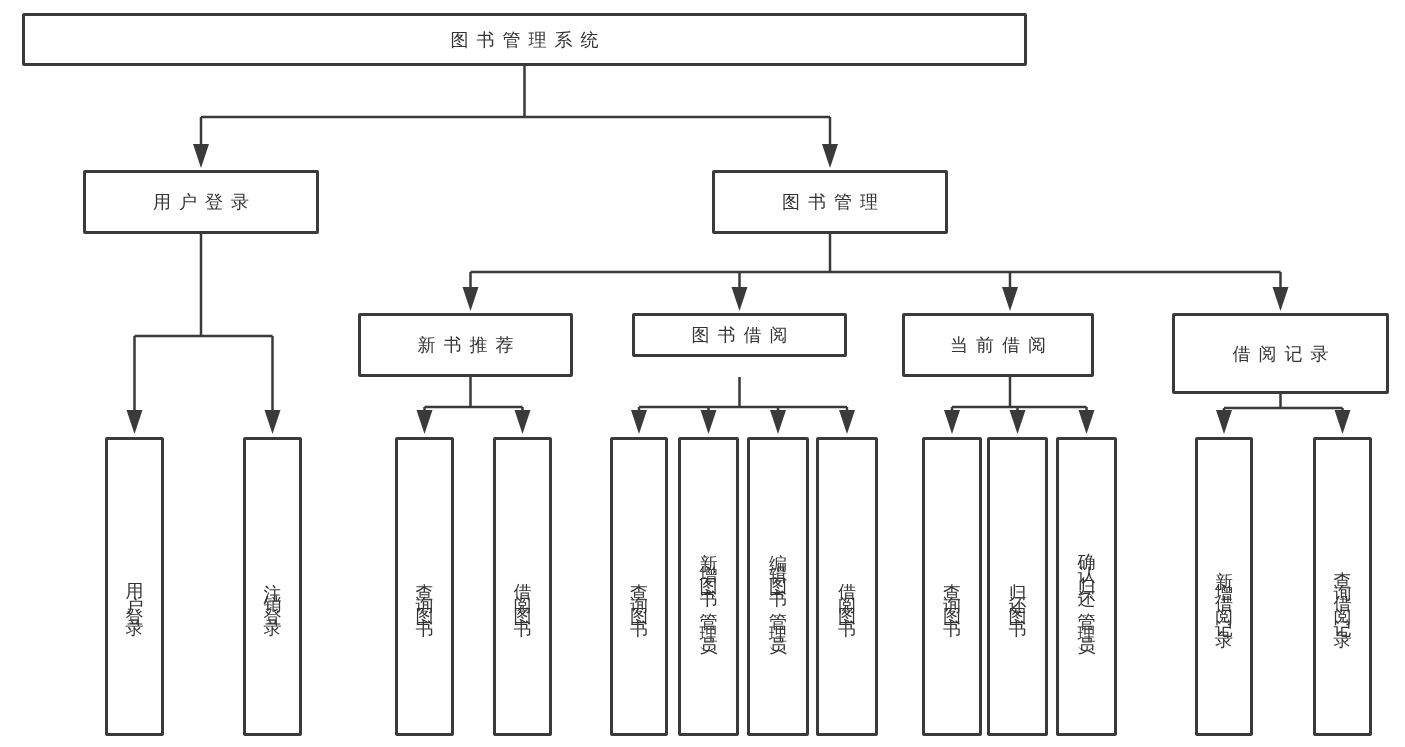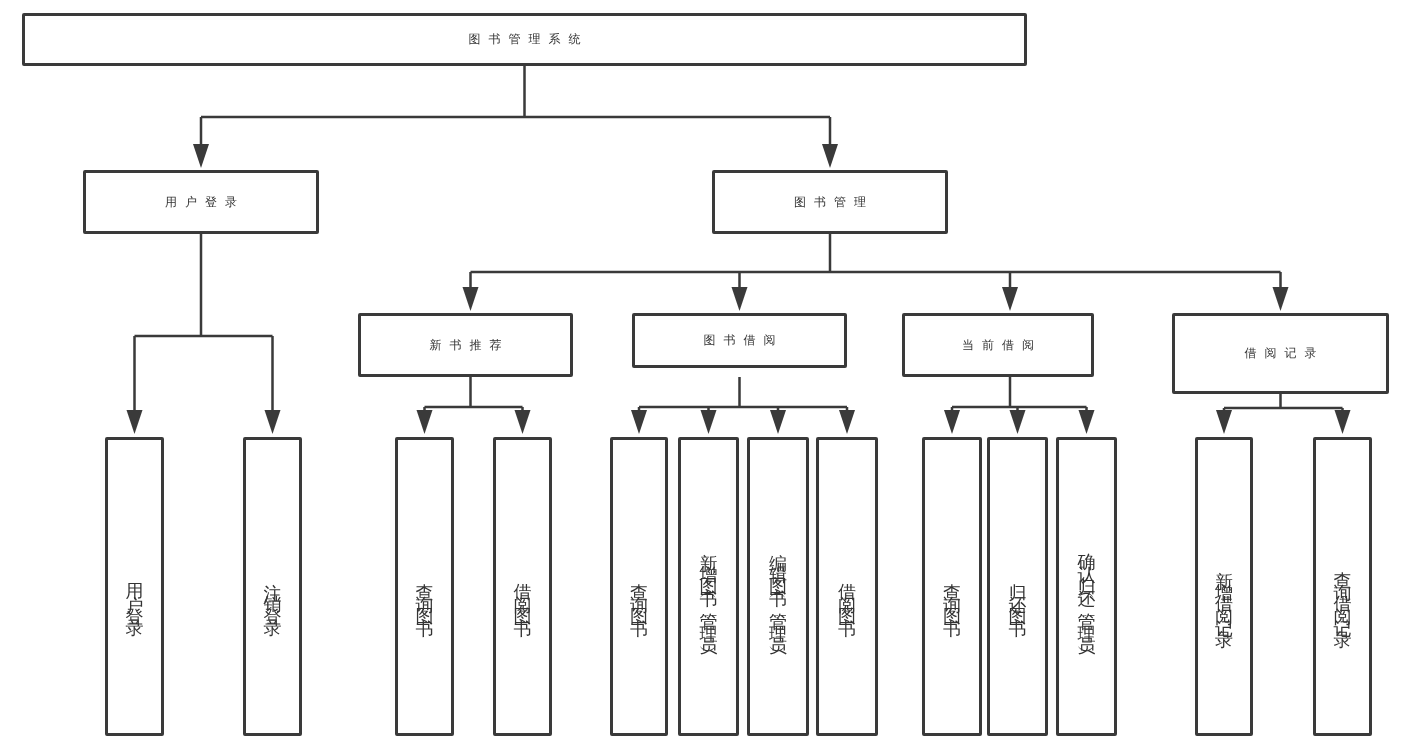--- a/index.html
+++ b/index.html
@@ -27,21 +27,21 @@
     position: absolute;
     box-sizing: border-box;
     background: #ffffff;
     border: 3px solid #3a3a3a;
     border-radius: 2px;
     display: flex;
     align-items: center;
     justify-content: center;
   }
   .hlabel {
-    font-size: 12px;
+    font-size: 18px;
     letter-spacing: 8px;
     padding-left: 8px;
     white-space: nowrap;
     color: #333333;
   }
   .vlabel {
     writing-mode: vertical-lr;
     text-orientation: mixed;
     font-size: 18px;
     letter-spacing: 12px;
@@ -104,21 +104,21 @@
   <div class="box" style="left:83px;top:170px;width:236px;height:64px">
     <span class="hlabel">用户登录</span>
   </div>
   <div class="box" style="left:712px;top:170px;width:236px;height:64px">
     <span class="hlabel">图书管理</span>
   </div>
 
   <div class="box" style="left:358px;top:313px;width:215px;height:64px">
     <span class="hlabel">新书推荐</span>
   </div>
-  <div class="box" style="left:632px;top:313px;width:215px;height:55px">
+  <div class="box" style="left:632px;top:313px;width:215px;height:44px">
     <span class="hlabel">图书借阅</span>
   </div>
   <div class="box" style="left:902px;top:313px;width:192px;height:64px">
     <span class="hlabel">当前借阅</span>
   </div>
   <div class="box" style="left:1172px;top:313px;width:217px;height:81px">
     <span class="hlabel">借阅记录</span>
   </div>
 
   <div class="box" style="left:105px;top:437px;width:59px;height:299px">

